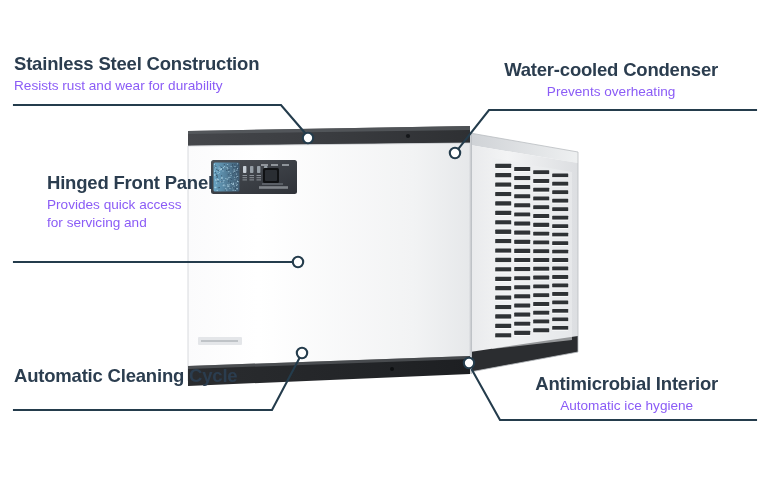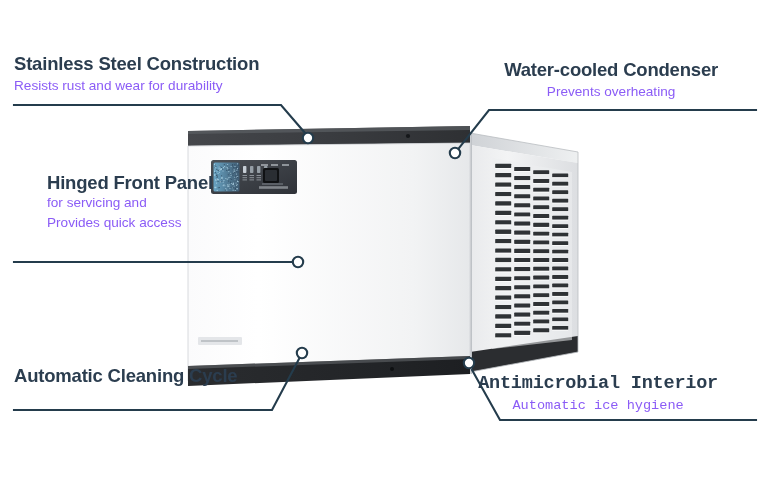--- a/index.html
+++ b/index.html
@@ -19,21 +19,21 @@
   .callout .sub{
     font-size:13.6px;font-weight:normal;color:#8b5cf6;
     line-height:1.33;margin-top:2px;
   }
   .callout.right{text-align:center;}
 
   .c-ss   {left:14px; top:54px;}
   .c-hfp  {left:14px; top:173px;margin-left:33px;}
   .c-acc  {left:14px; top:366px;}
   .c-wcc  {right:14px; top:60px;}
-  .c-ami  {right:14px; top:374px;font-family:Liberation Mono, monospace;}
+  .c-ami  {right:14px; top:374px;}
 
   
   #lines,#machine{position:absolute;left:0;top:0;width:770px;height:500px;}
   #lines{pointer-events:none;}
 </style>
 </head>
 <body>
 
 <div id="stage">
 
@@ -497,22 +497,22 @@
     <div class="sub">Resists rust and wear for durability</div>
   </div>
 
   <div class="callout right c-wcc">
     <div class="title">Water-cooled Condenser</div>
     <div class="sub">Prevents overheating</div>
   </div>
 
   <div class="callout c-hfp">
     <div class="title">Hinged Front Panel</div>
+    <div class="sub">Provides quick access</div>
     <div class="sub" style="margin-top:0">for servicing and</div>
-    <div class="sub">Provides quick access</div>
   </div>
 
   <div class="callout c-acc">
     <div class="title">Automatic Cleaning Cycle</div>
   </div>
 
   <div class="callout right c-ami">
     <div class="title">Antimicrobial Interior</div>
     <div class="sub">Automatic ice hygiene</div>
   </div>

